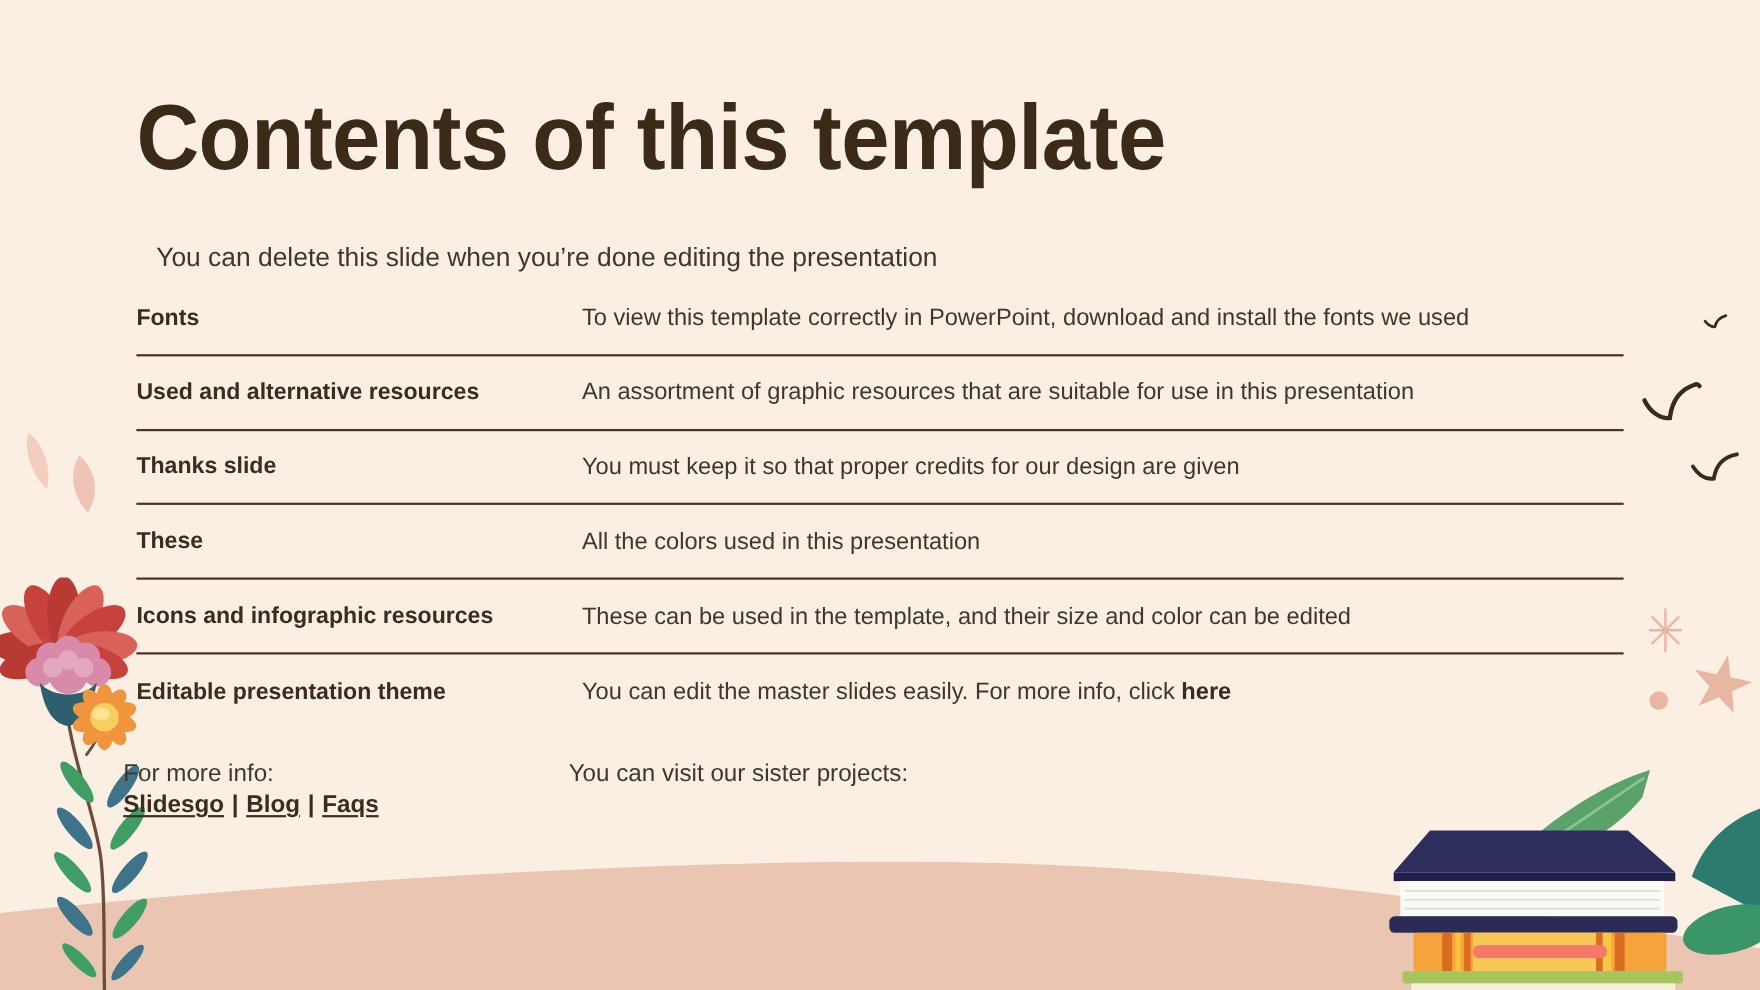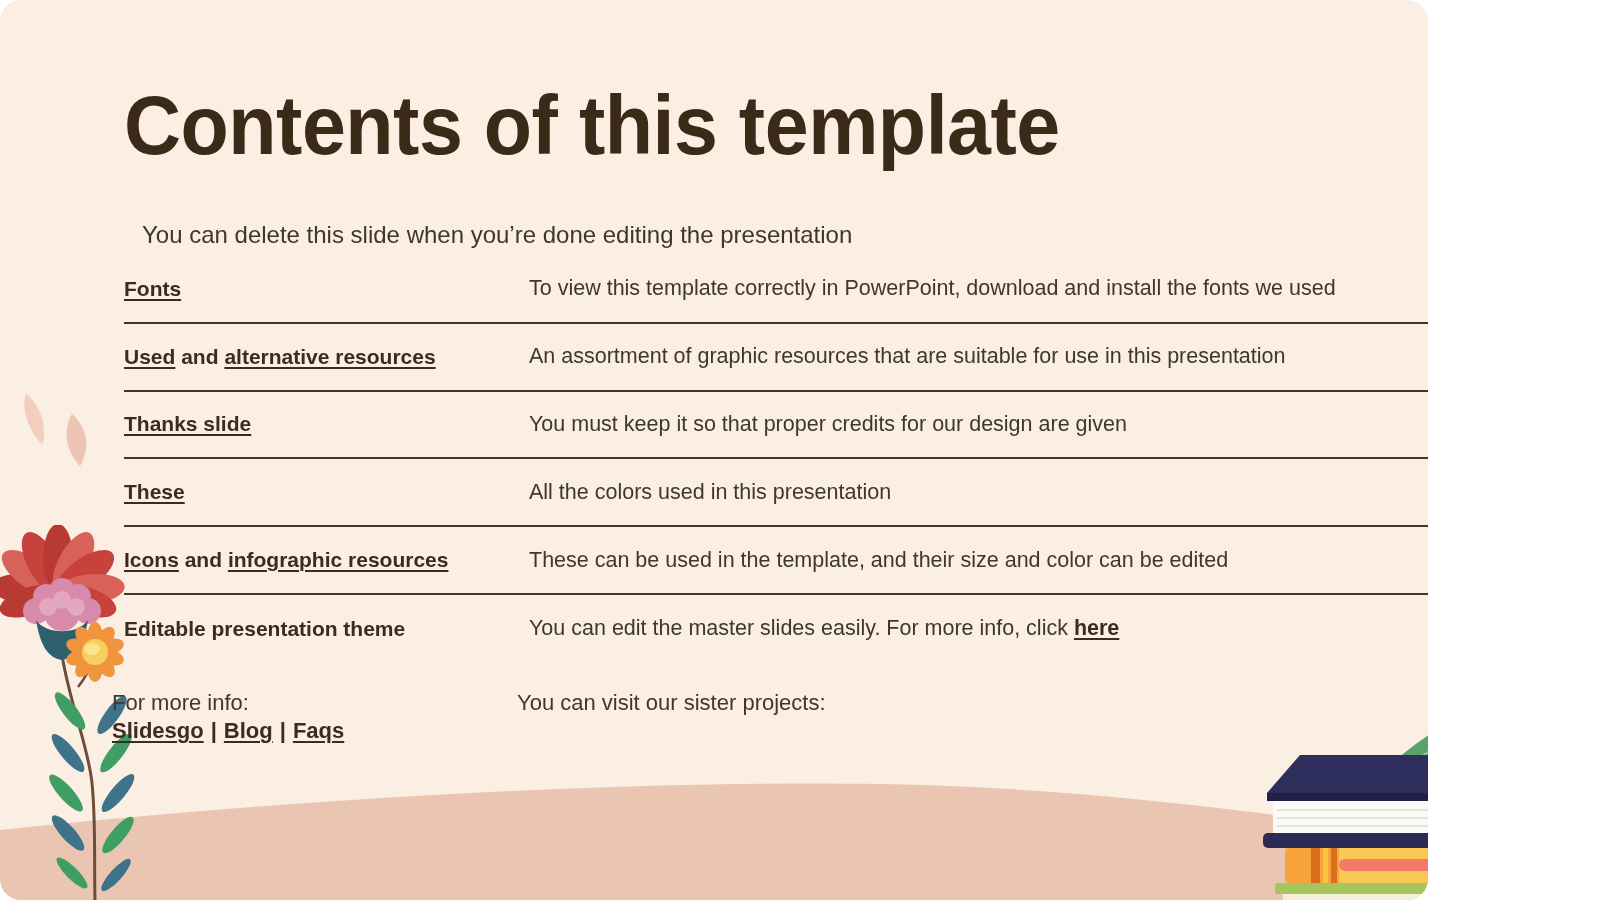--- a/index.html
+++ b/index.html
@@ -7,35 +7,35 @@
     --hill:#eac5b1;
     --line:#46342a;
     --title-text:#3b2a18;
     --body-text:#3f372e;
     --link-text:#3a2c1e;
     --accent-pink:#e9b7a1;
   }
   *{box-sizing:border-box;}
   html,body{margin:0;padding:0;}
   body{width:1600px;height:900px;font-family:"Liberation Sans",sans-serif;}
-  .slide{position:relative;width:1428px;height:900px;background:var(--background);overflow:hidden;color:var(--body-text);border-radius:21px;}
+  .slide{position:relative;width:1600px;height:900px;background:var(--background);overflow:hidden;color:var(--body-text);}
 
   .hill{position:absolute;left:0;top:770px;width:1600px;height:130px;display:block;}
 
   .title{position:absolute;left:124px;top:78px;margin:0;font-size:84px;line-height:1.12;
          font-weight:bold;color:var(--title-text);letter-spacing:-.5px;
          transform:scaleX(.94);transform-origin:left top;white-space:nowrap;}
   .subtitle{position:absolute;left:126px;top:205px;margin:16px;font-size:24px;color:var(--body-text);white-space:nowrap;}
 
   .toc{position:absolute;left:124px;top:256px;width:1352px;}
   .toc-row{display:flex;align-items:center;height:67.8px;border-bottom:2px solid var(--line);}
   .toc-row:last-child{border-bottom:none;}
   .toc-term{width:405px;flex-shrink:0;font-size:21px;font-weight:bold;color:var(--link-text);}
   .toc-desc{font-size:21.5px;color:var(--body-text);}
-  .term-link,.inline-link{color:inherit;font-weight:bold;text-decoration:underline;
+  .term-link,.inline-link{color:inherit;font-weight:bold;
         text-decoration-thickness:2px;text-underline-offset:3px;cursor:pointer;}
   .inline-link{color:var(--link-text);text-align:right;}
 
   .footer{position:absolute;left:112px;top:689px;display:flex;font-size:22px;color:var(--body-text);}
   .footer-col{display:flex;flex-direction:column;line-height:27px;}
   .footer-col.first{width:405px;flex-shrink:0;}
   .footer-links{margin-top:1px;font-weight:bold;color:var(--link-text);}
   .footer-links a{color:inherit;text-decoration:underline;text-decoration-thickness:2px;text-underline-offset:3px;cursor:pointer;}
   .sep{margin:0 7px;font-weight:bold;text-decoration:none;}
 

